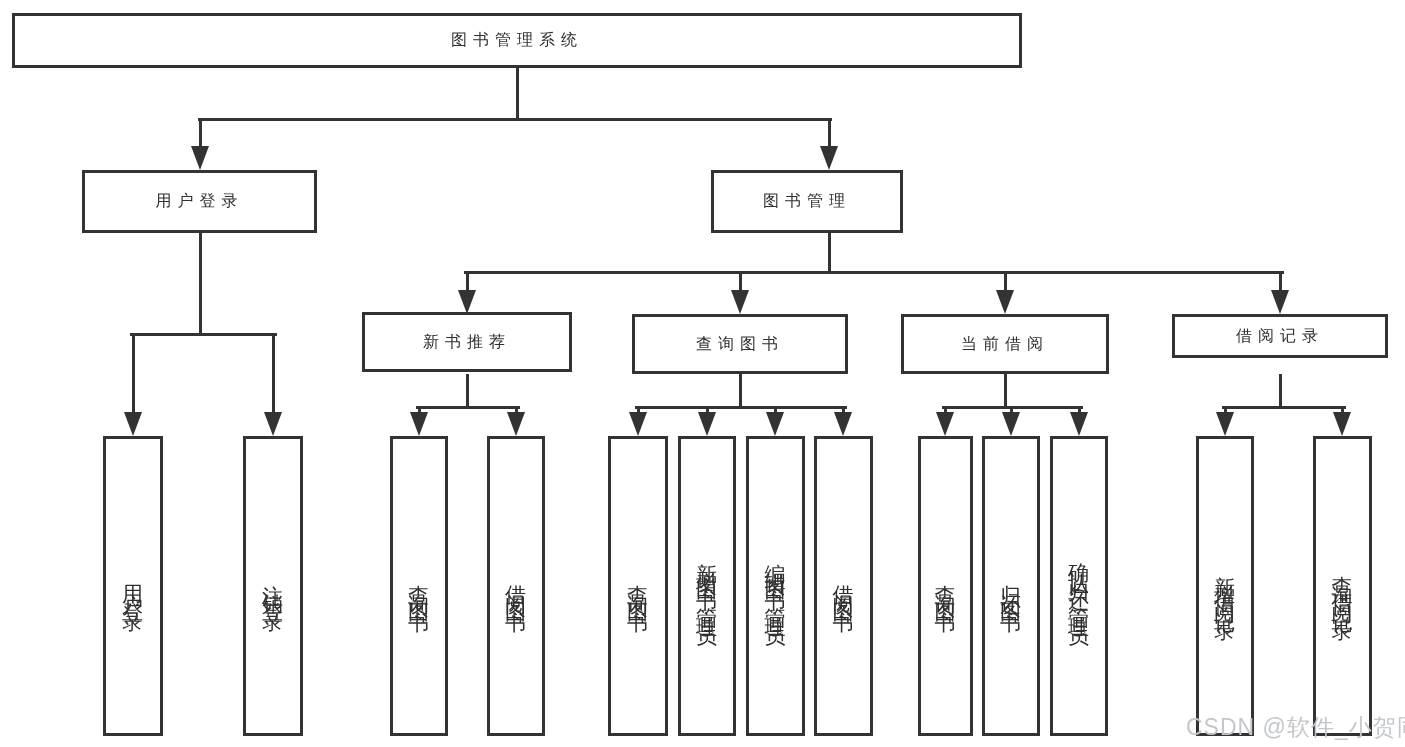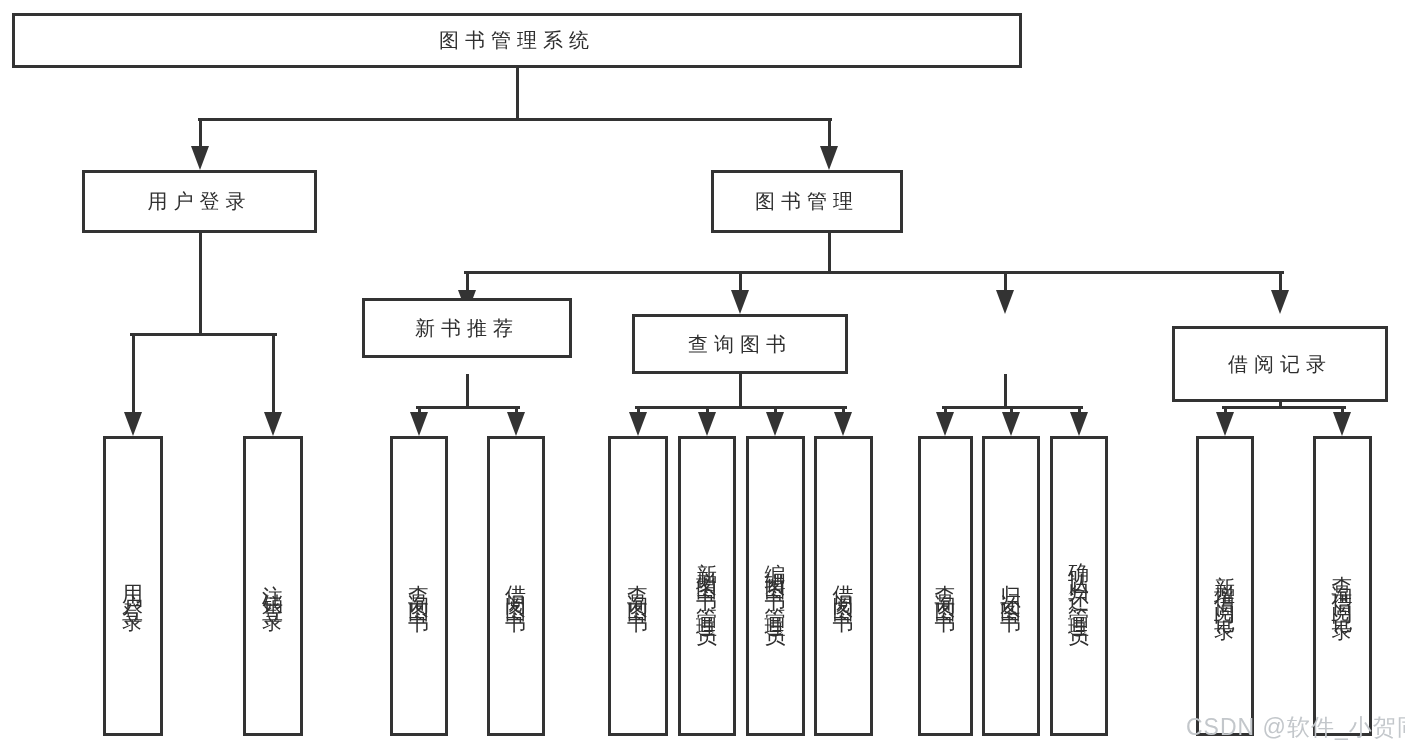--- a/index.html
+++ b/index.html
@@ -9,21 +9,21 @@
     background:var(--bg,#ffffff);
     overflow:hidden;
     font-family:"Liberation Sans","DejaVu Sans",sans-serif;
   }
   .node {
     position:absolute;
     box-sizing:border-box;
     border:3px solid var(--line,#333333);
     background:#fff;
     display:flex; align-items:center; justify-content:center;
-    font-size:20px; letter-spacing:6px;
+    font-size:16px; letter-spacing:6px;
     color:var(--text,#2f2f2f);
     white-space:nowrap;
     z-index:2;
   }
   .leaf {
     top:436px; height:300px;
     writing-mode:vertical-rl;
     text-orientation:mixed;
     font-size:21px; letter-spacing:9px; line-height:1;
   }
@@ -46,23 +46,24 @@
 </head>
 <body>
 
 <div class="canvas" id="canvas">
 
   <div class="node" style="left:12px;top:13px;width:1010px;height:55px">图书管理系统</div>
 
   <div class="node" style="left:82px;top:170px;width:235px;height:63px">用户登录</div>
   <div class="node" style="left:711px;top:170px;width:192px;height:63px">图书管理</div>
 
-  <div class="node" style="left:362px;top:298px;width:210px;height:60px">新书推荐</div>
+  <div class="node" style="left:362px;top:312px;width:210px;height:60px">新书推荐</div>
   <div class="node" style="left:632px;top:314px;width:216px;height:60px">查询图书</div>
-  <div class="node" style="left:1172px;top:326px;width:216px;height:76px">借阅记录</div>
+  <div class="node" style="left:901px;top:314px;width:208px;height:60px">当前借阅</div>
+  <div class="node" style="left:1172px;top:314px;width:216px;height:44px">借阅记录</div>
 
   <div class="node leaf" style="left:103px;width:60px">用户登录</div>
   <div class="node leaf" style="left:243px;width:60px">注销登录</div>
 
   <div class="node leaf" style="left:390px;width:58px">查询图书</div>
   <div class="node leaf" style="left:487px;width:58px">借阅图书</div>
 
   <div class="node leaf" style="left:608px;width:60px">查询图书</div>
   <div class="node leaf" style="left:678px;width:58px">新增图书（管理员）</div>
   <div class="node leaf" style="left:746px;width:59px">编辑图书（管理员）</div>

